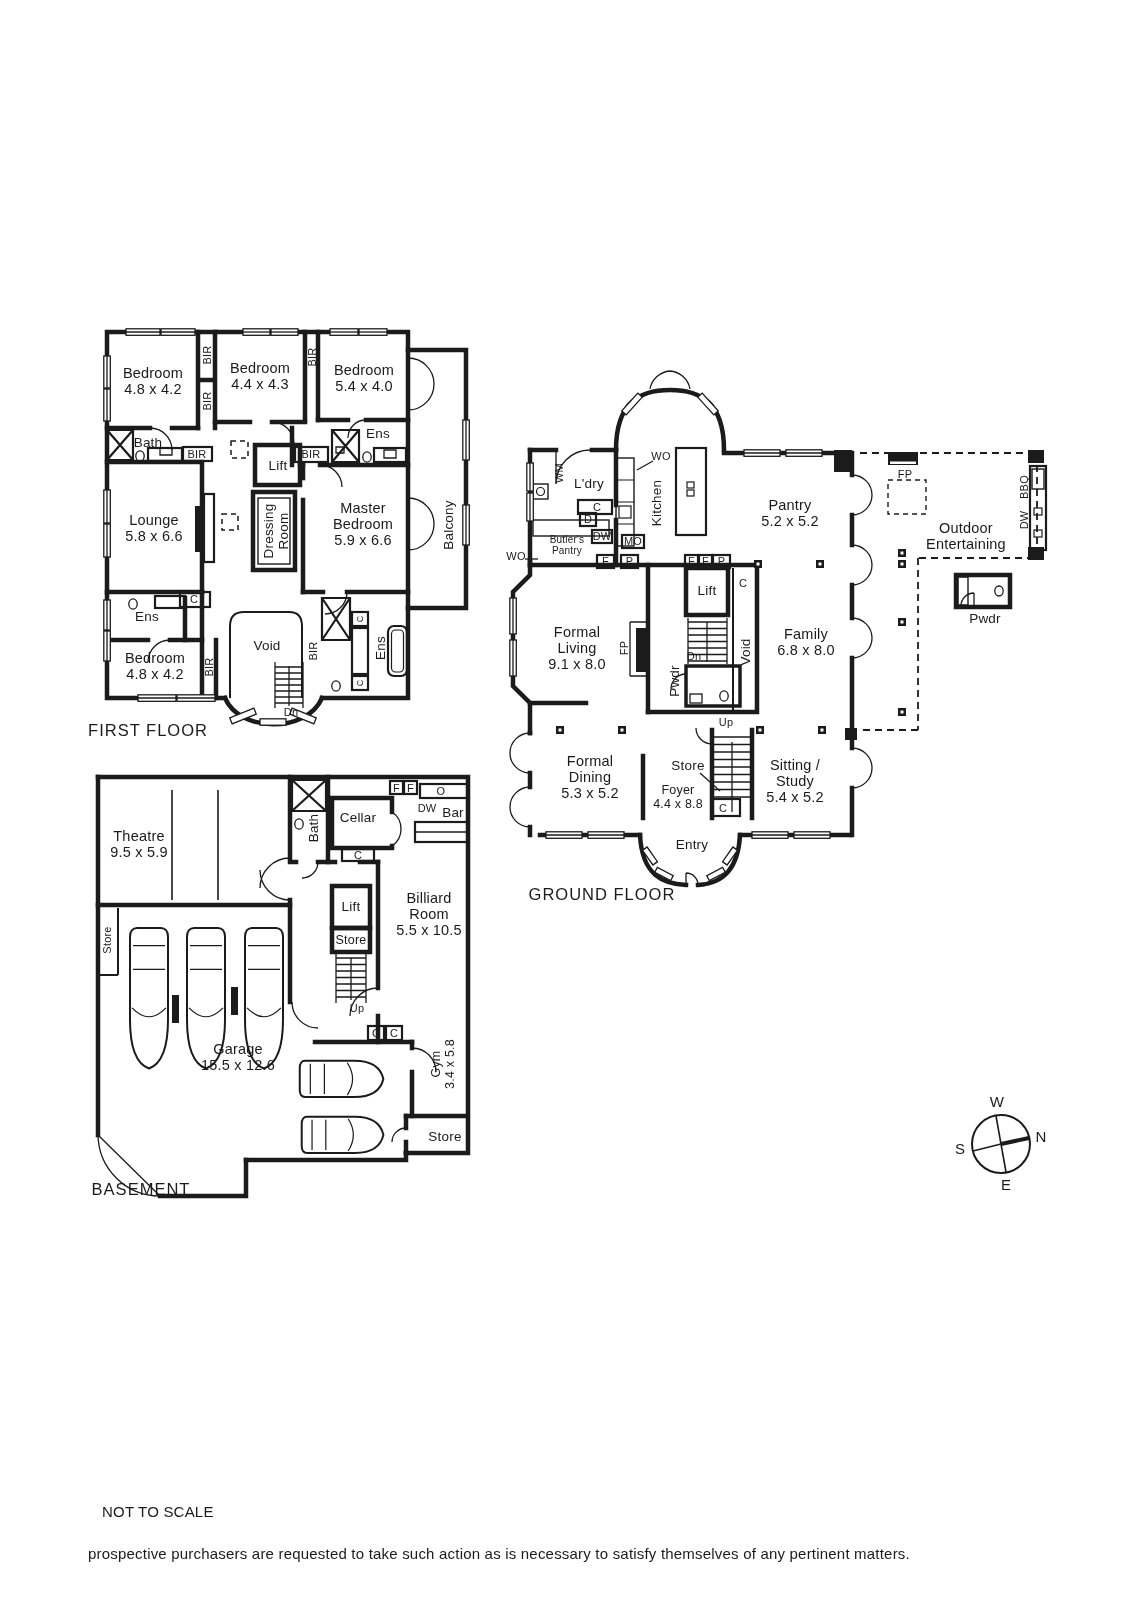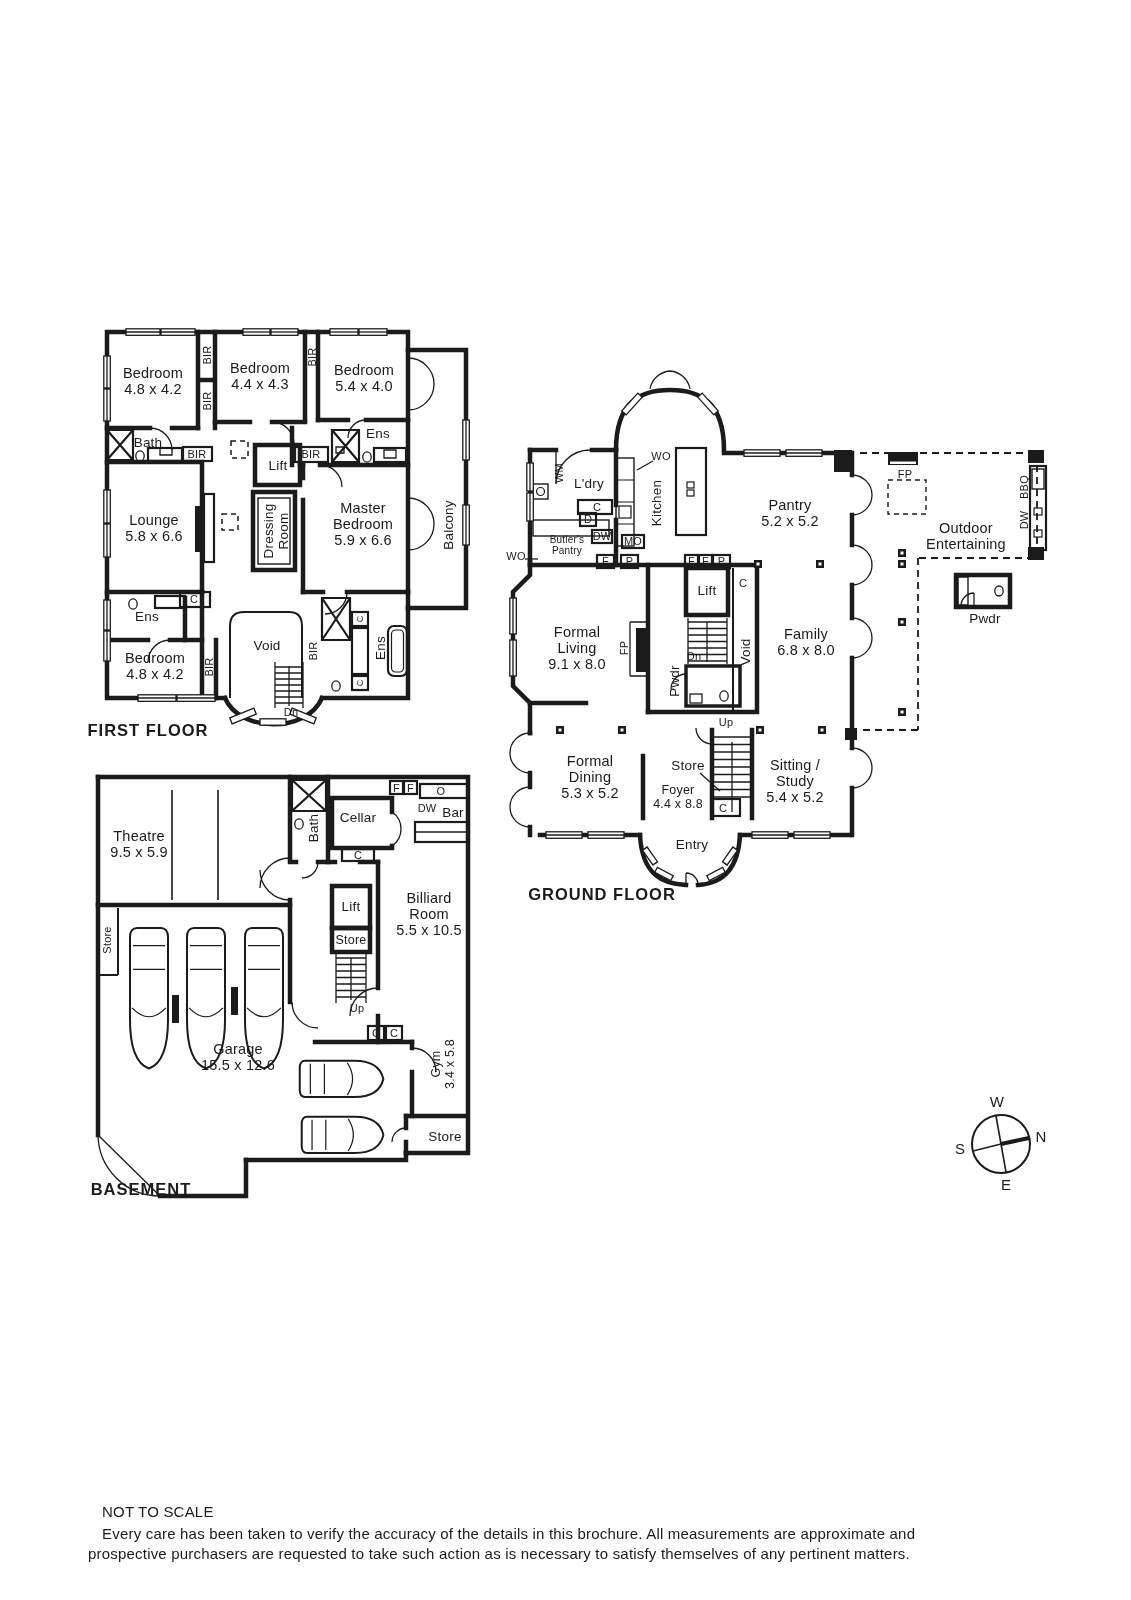--- a/index.html
+++ b/index.html
@@ -10,21 +10,21 @@
   .lbl{position:absolute;transform:translate(-50%,-50%);text-align:center;
        white-space:nowrap;line-height:1.12;letter-spacing:.2px;color:#1b1b1b;}
   .vert{transform:translate(-50%,-50%) rotate(-90deg);}
   .room{font-size:14.5px;}
   .room span{display:block;}
   .room-sm{font-size:12.5px;}
   .room-sm span{display:block;}
   .md{font-size:13.5px;}
   .sm{font-size:11px;}
   .xs{font-size:9px;}
-  .cap{font-size:16.5px;letter-spacing:1px;font-weight:bold;}
+  .cap{font-size:16.5px;letter-spacing:1px;}
   .wrap{white-space:normal;}
   .comp{font-size:15px;}
   .foot{position:absolute;transform:none;text-align:left;font-size:15px;letter-spacing:.2px;}
   svg{position:absolute;overflow:visible;}
 </style>
 </head>
 <body>
 
 <div id="page">
 
@@ -510,16 +510,15 @@
     </div>
   <div class="lbl md" style="left:445px;top:1137px">Store</div>
   <div class="lbl cap" style="left:141px;top:1189px">BASEMENT</div>
 
   <div class="lbl comp" style="left:997px;top:1102px">W</div>
   <div class="lbl comp" style="left:1041px;top:1137px">N</div>
   <div class="lbl comp" style="left:1006px;top:1185px">E</div>
   <div class="lbl comp" style="left:960px;top:1149px">S</div>
 
   <div class="foot" style="left:102px;top:1503px">NOT TO SCALE</div>
-  <div class="foot" style="left:102px;top:1525px">Every care has been taken to verify the accuracy of the details in this brochure. All measurements are approximate and</div>
   <div class="foot" style="left:88px;top:1545px">prospective purchasers are requested to take such action as is necessary to satisfy themselves of any pertinent matters.</div>
 
 </div>
 
 </body></html>

